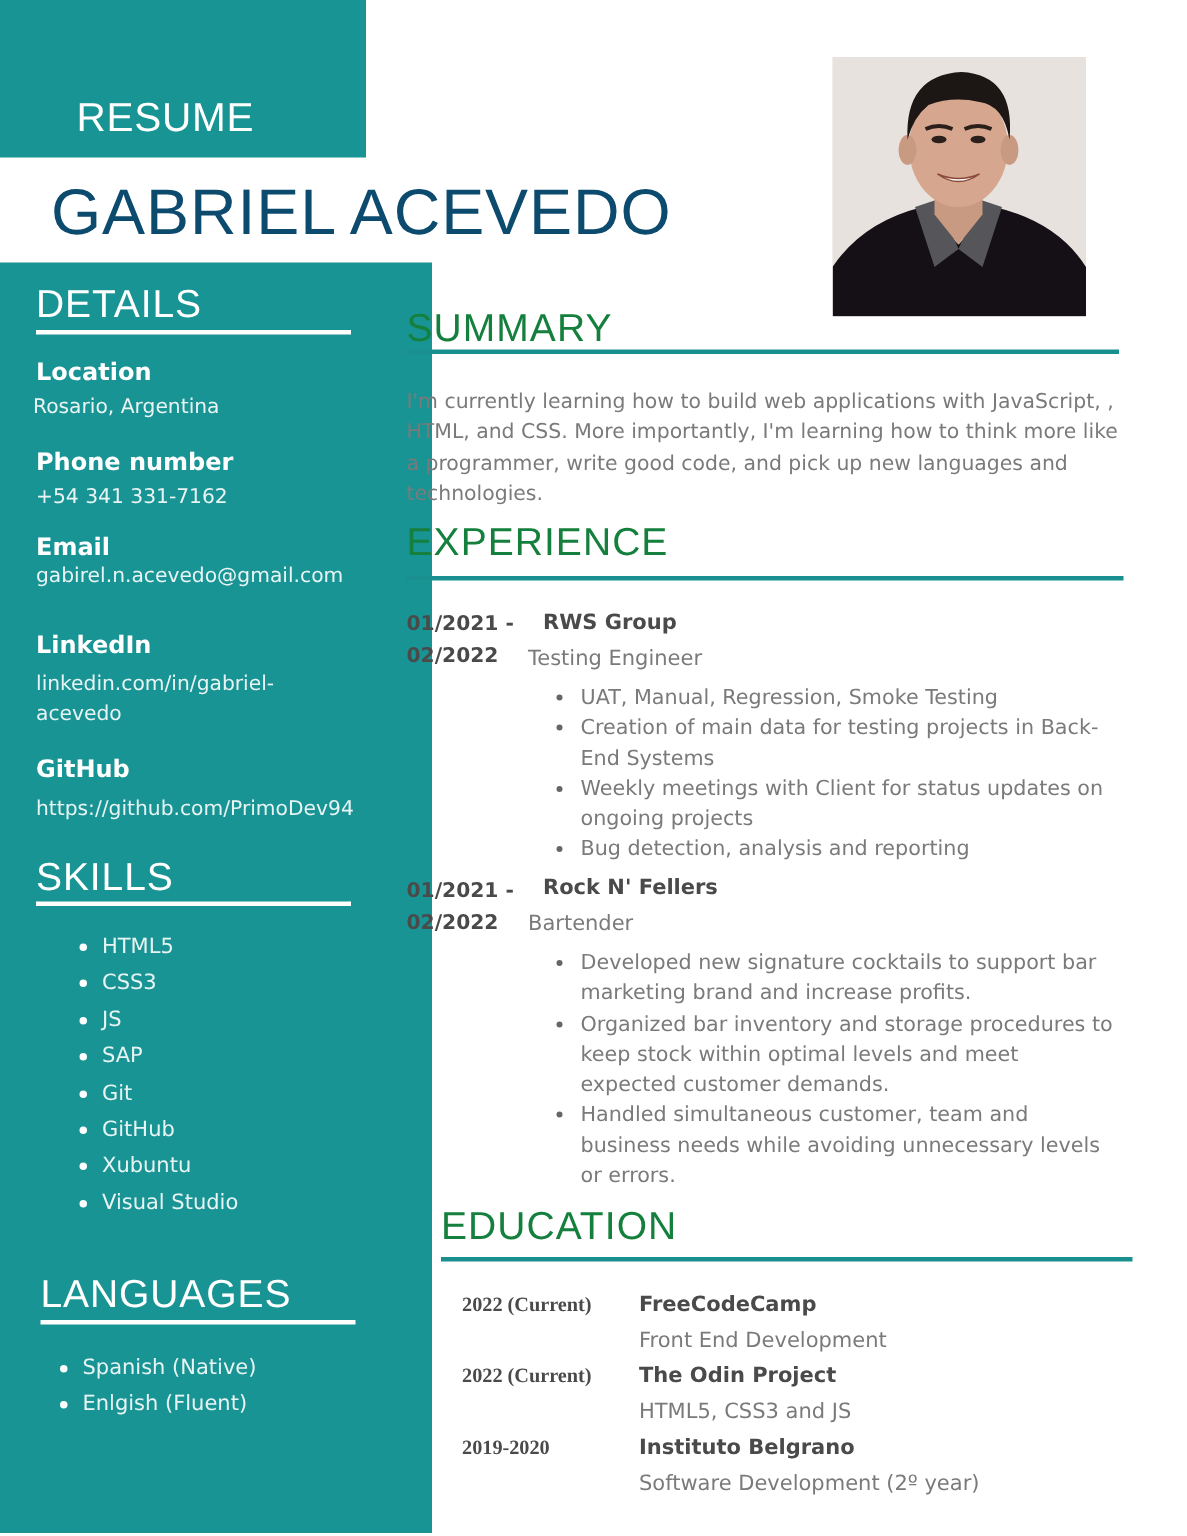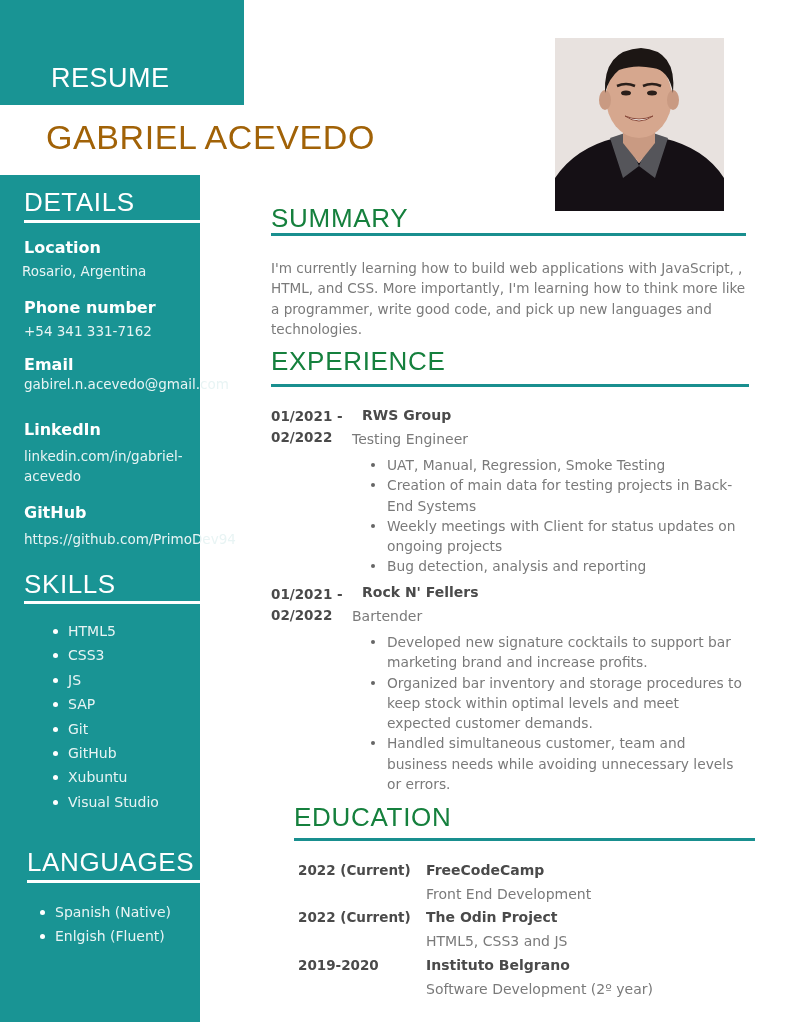--- a/index.html
+++ b/index.html
@@ -5,48 +5,48 @@
   * { box-sizing: border-box; margin: 0; padding: 0; }
   html, body { width: 791px; height: 1024px; background: #ffffff; overflow: hidden; }
   body { position: relative; font-family: "DejaVu Sans", sans-serif; color: #555; }
 
   .teal { background: #199494; }
 
   
   .resume-block { position: absolute; left: 0; top: 0; width: 244px; height: 105px; }
   .resume-label { position: absolute; left: 35px; top: 63px; font-family: "Liberation Sans", sans-serif; font-size: 27px; color: #fff; letter-spacing: 0.5px; font-weight: 500; margin-left: 16px; }
 
-  .full-name { position: absolute; left: 34px; top: 118px; font-family: "Liberation Sans", sans-serif; font-size: 34px; color: #a16207; letter-spacing: 0.6px; white-space: nowrap; margin-left: 12px; }
+  .full-name { position: absolute; left: 34px; top: 118px; font-family: "Liberation Sans", sans-serif; font-size: 43px; color: #0c4a6e; letter-spacing: 0.6px; white-space: nowrap; }
 
   
   .photo { position: absolute; left: 555px; top: 38px; width: 169px; height: 173px; overflow: hidden; background: #e6dfdc; }
 
   
-  .sidebar { position: absolute; left: 0; top: 175px; width: 200px; height: 847px; color: #fff; }
+  .sidebar { position: absolute; left: 0; top: 175px; width: 288px; height: 847px; color: #fff; }
   .side-h { position: absolute; left: 24px; font-family: "Liberation Sans", sans-serif; font-size: 26px; letter-spacing: 0.6px; color: #fff; }
   .side-rule { position: absolute; height: 3px; background: #fff; }
   .side-label { position: absolute; left: 24px; font-size: 16px; font-weight: bold; font-family: "DejaVu Sans", sans-serif; color: #fff; }
   .side-val { position: absolute; left: 24px; font-size: 13.5px; color: #e8f4f4; line-height: 20px; width: 215px; }
   .side-list { position: absolute; left: 68px; list-style: none; }
   .side-list li { position: relative; font-size: 14px; color: #e8f4f4; height: 24.4px; line-height: 24px; }
   .side-list li::before { content: ""; position: absolute; left: -15px; top: 10px; width: 5px; height: 5px; border-radius: 50%; background: #fff; }
 
   
   .sec-h { position: absolute; font-family: "Liberation Sans", sans-serif; font-size: 26px; color: #15803d; letter-spacing: 0.7px; font-weight: 500; }
   .sec-rule { position: absolute; height: 3px; background: #198f8f; }
   .summary-text { position: absolute; left: 271px; top: 258px; width: 480px; font-size: 13.6px; line-height: 20.3px; color: #7a7a7a; }
 
   .exp-date { position: absolute; left: 271px; font-size: 13.5px; font-weight: bold; color: #4a4a4a; line-height: 21px; width: 80px; }
   .exp-company { position: absolute; left: 362px; font-size: 14px; font-weight: bold; color: #4a4a4a; }
   .exp-role { position: absolute; left: 352px; font-size: 14px; color: #7a7a7a; }
   .exp-bullets { position: absolute; left: 387px; width: 360px; list-style: none; }
   .exp-bullets li { position: relative; font-size: 13.8px; line-height: 20.3px; color: #7a7a7a; }
   .exp-bullets li::before { content: ""; position: absolute; left: -16px; top: 8px; width: 4px; height: 4px; border-radius: 50%; background: #666; }
 
-  .edu-date { position: absolute; left: 298px; font-size: 13.5px; font-weight: bold; color: #4a4a4a; }
+  .edu-date { position: absolute; left: 308px; font-size: 13.5px; font-weight: bold; color: #4a4a4a; font-family: Liberation Serif, serif; }
   .edu-school { position: absolute; left: 426px; font-size: 14px; font-weight: bold; color: #4a4a4a; }
   .edu-detail { position: absolute; left: 426px; font-size: 14px; color: #7a7a7a; }
 </style>
 </head>
 <body>
 
 <div class="resume-block teal">
   <div class="resume-label">RESUME</div>
 </div>
 <div class="full-name">GABRIEL ACEVEDO</div>

